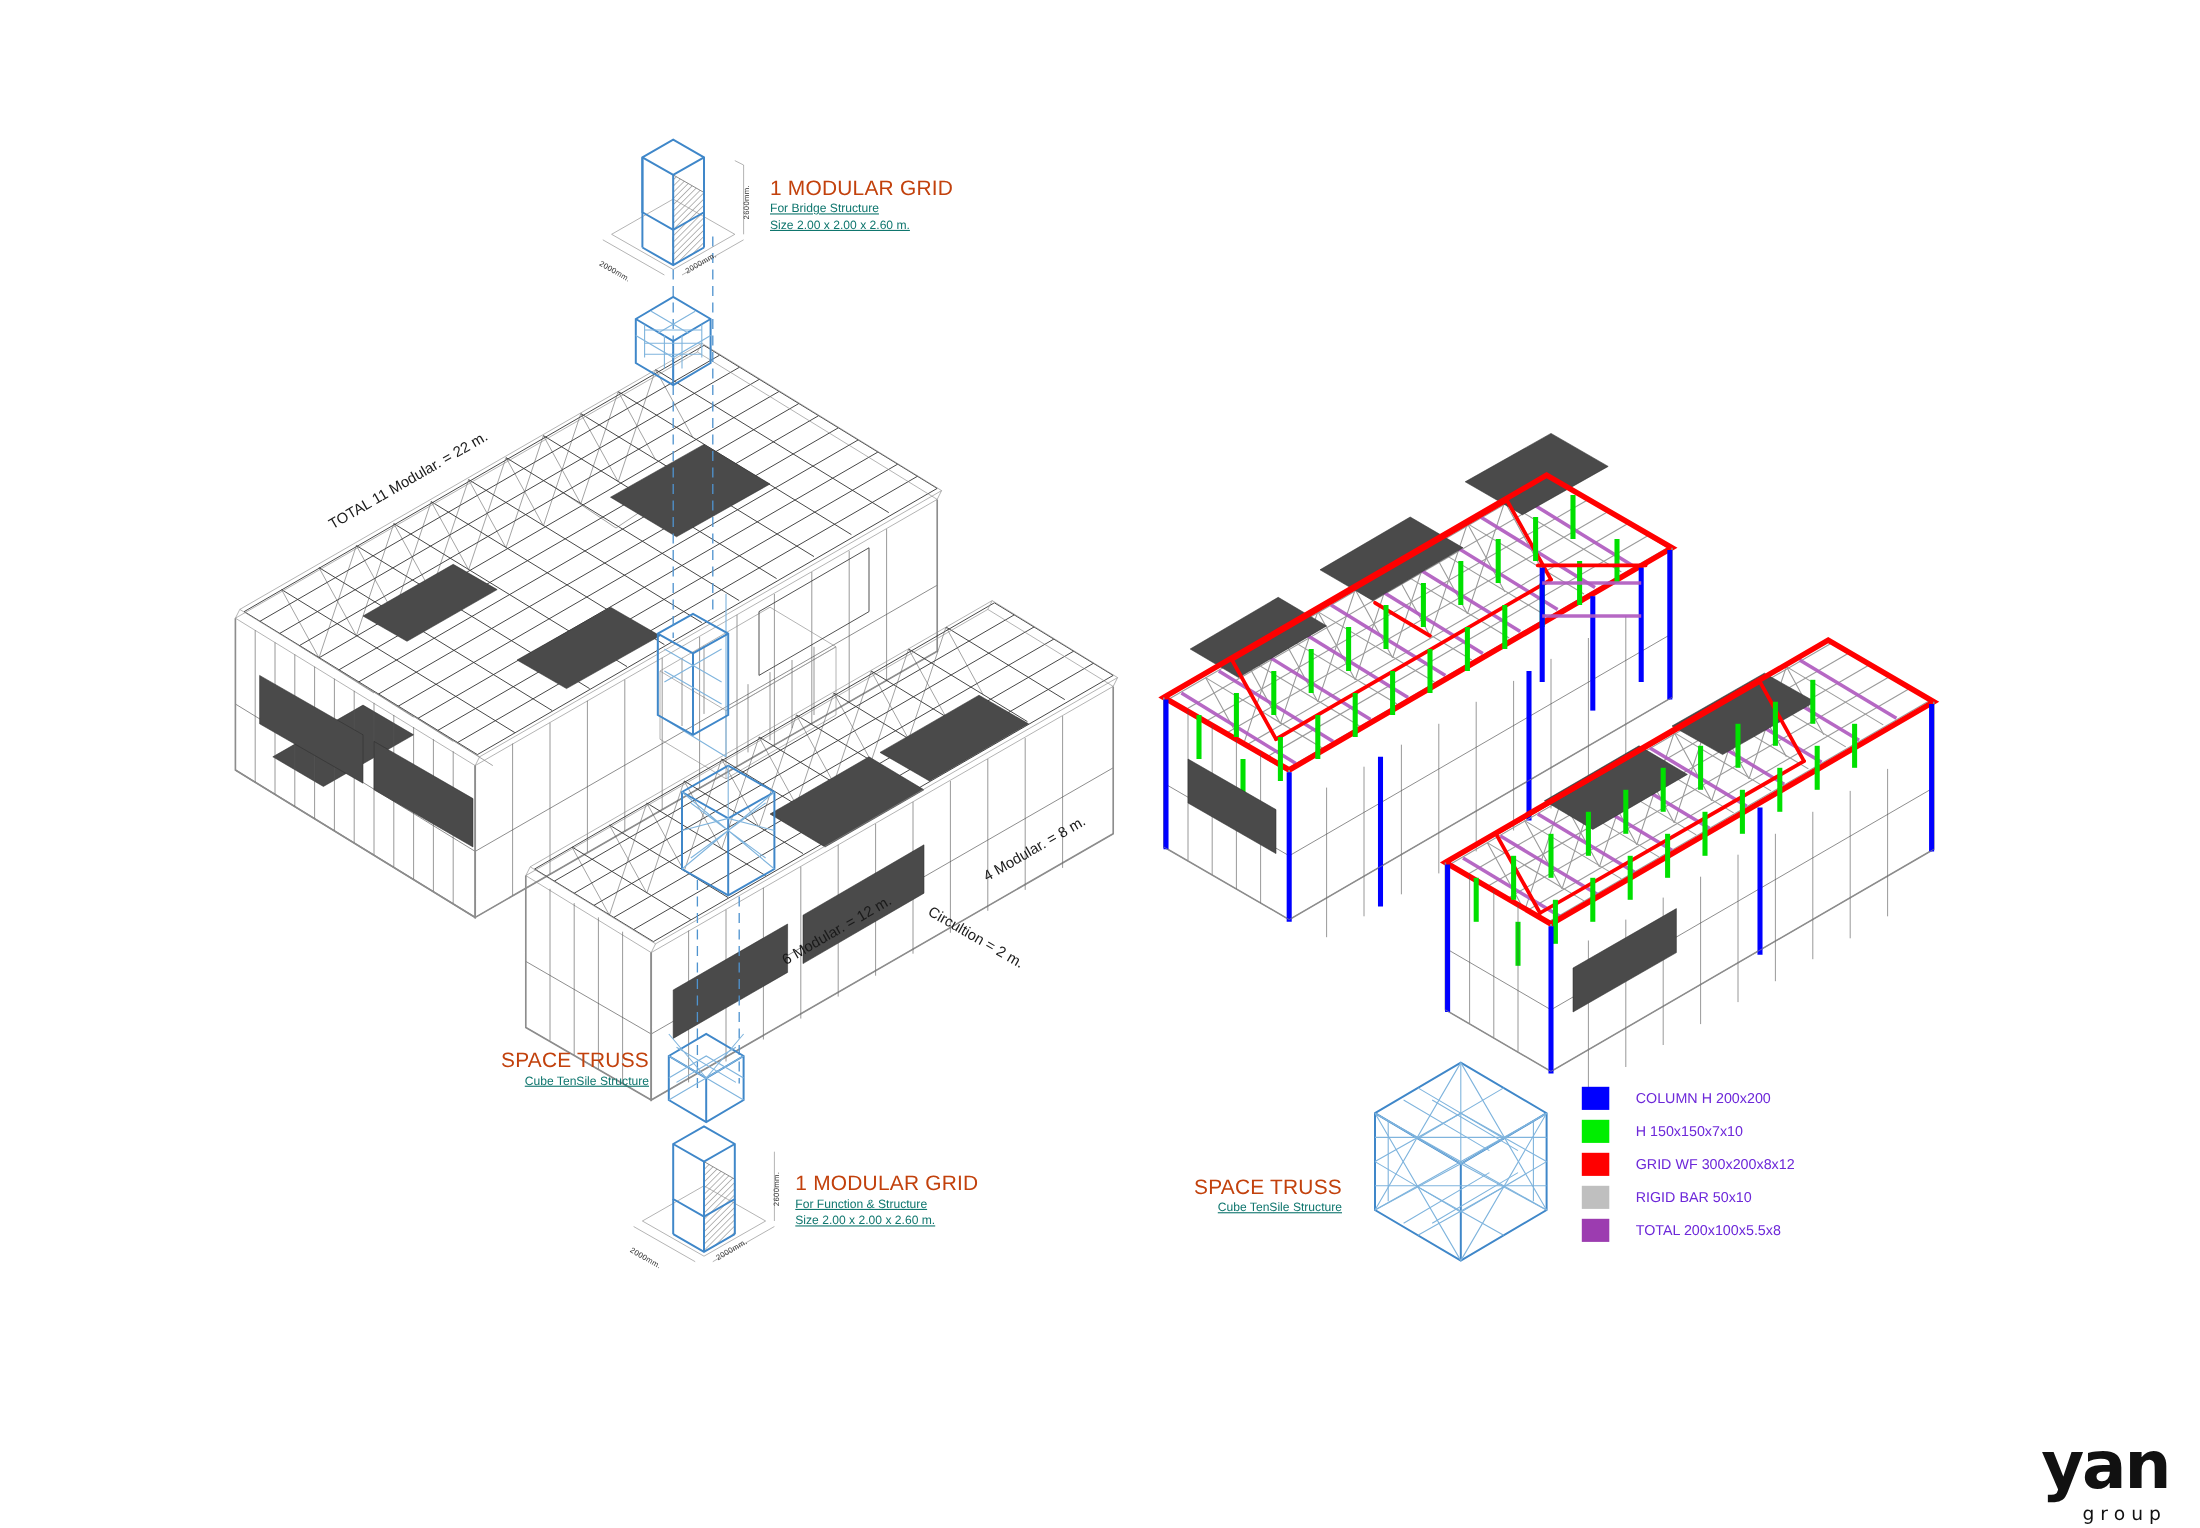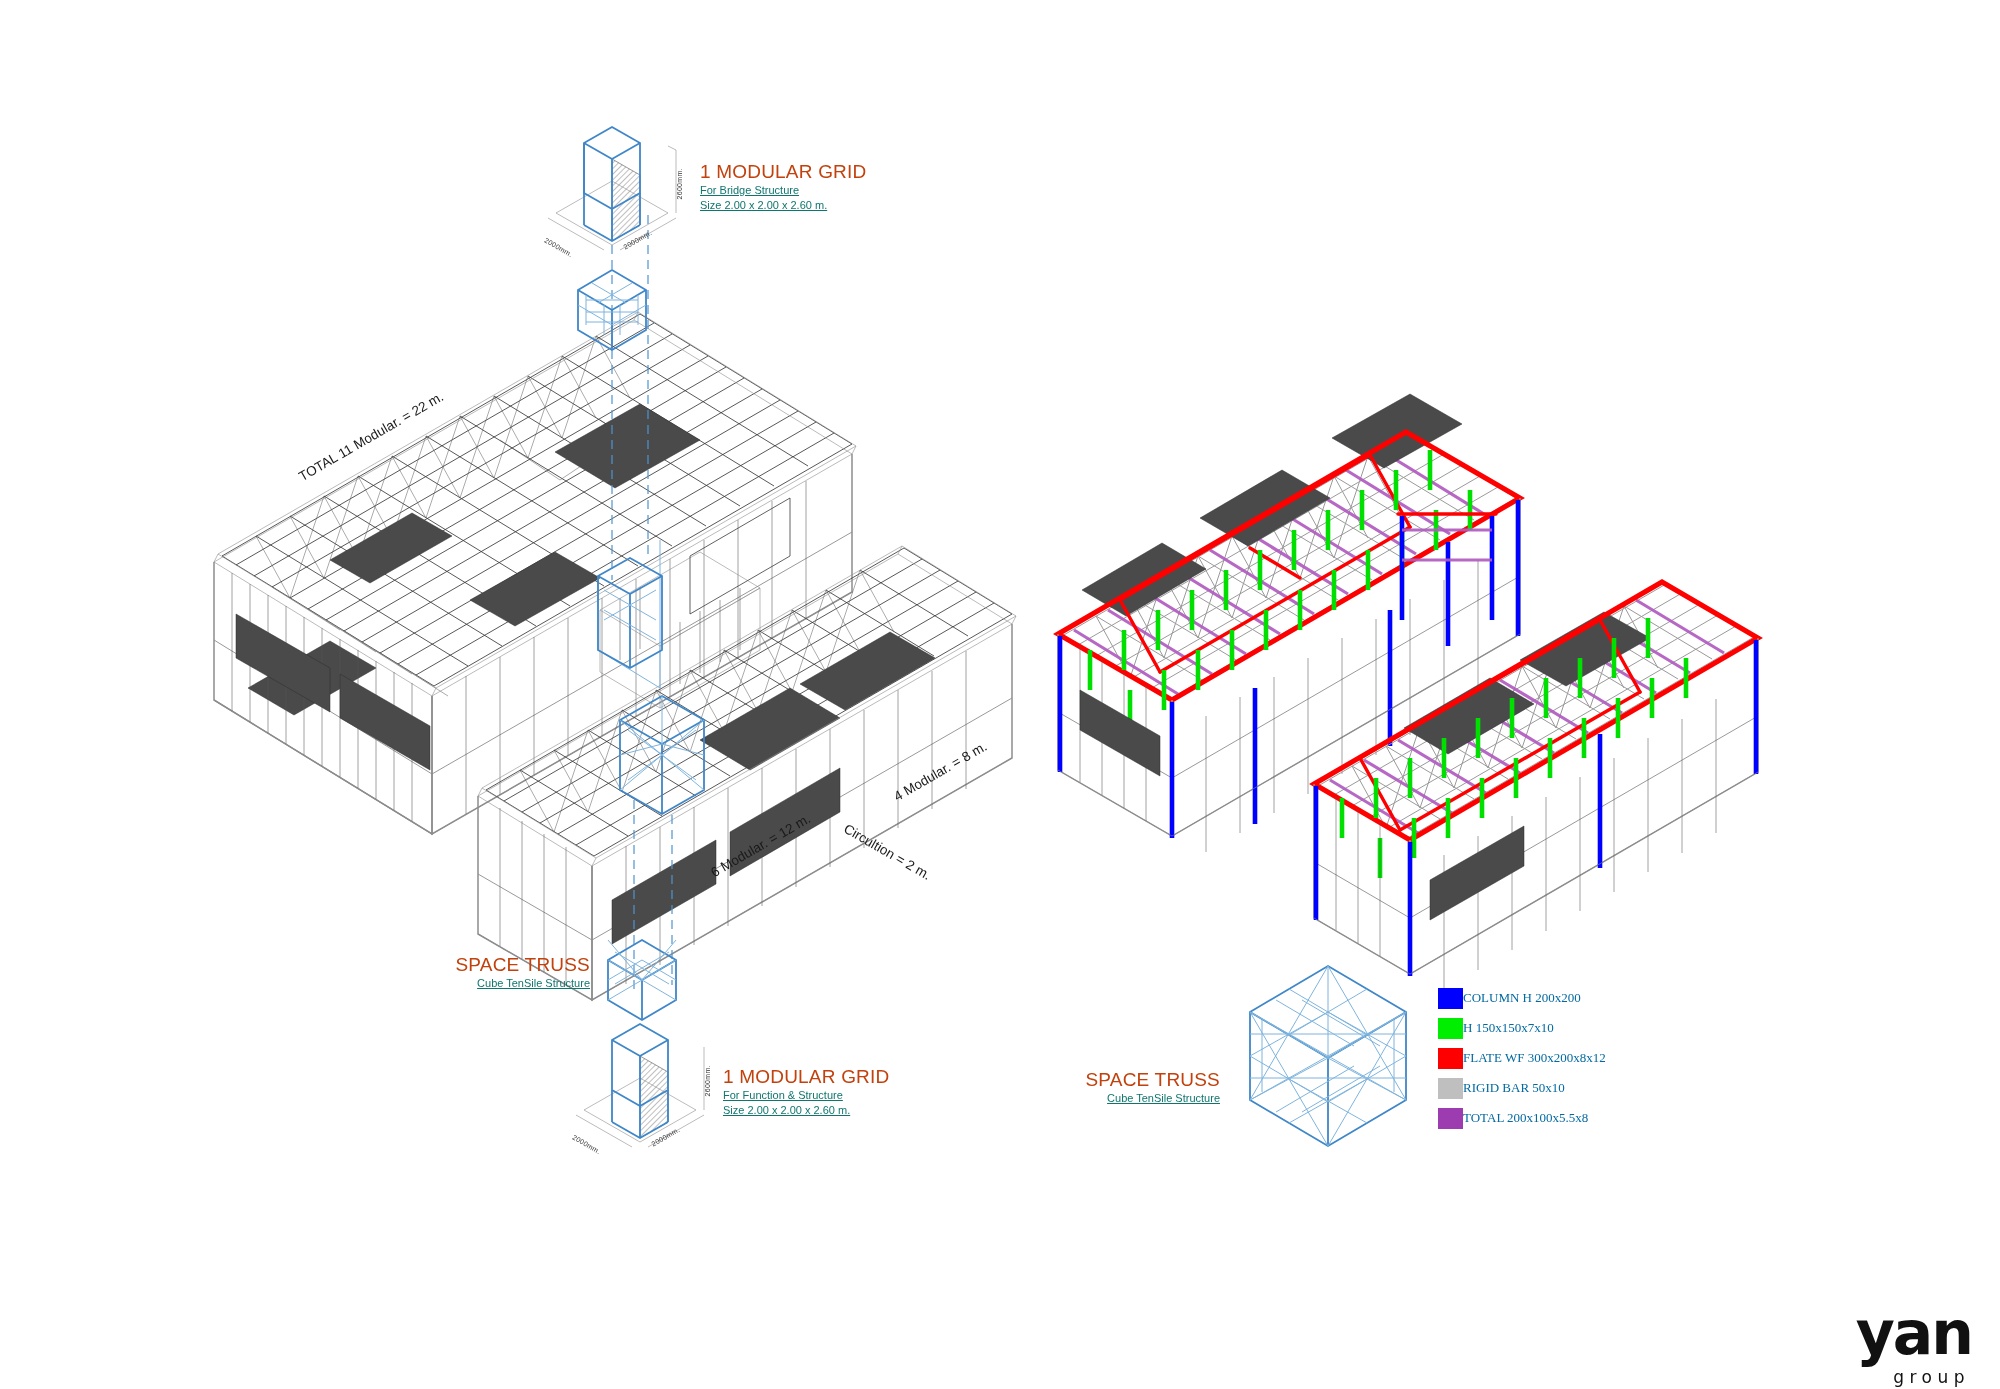--- a/index.html
+++ b/index.html
@@ -21,21 +21,21 @@
   
   .dim{position:absolute;white-space:nowrap;font-size:13.5px;color:#1a1a1a;
        transform-origin:0 50%;}
   .dimsmall{position:absolute;white-space:nowrap;font-size:7px;color:#333;
        transform-origin:0 50%;letter-spacing:.3px;}
 
   
   #legend{position:absolute;left:1438px;top:985px;}
   .leg-row{display:flex;align-items:center;height:26px;margin-bottom:4px;}
   .leg-sw{width:25px;height:21px;display:block;flex:0 0 auto;}
-  .leg-lb{font-size:13px;color:#0369a1;white-space:nowrap;font-family:Liberation Serif, serif;}
+  .leg-lb{font-size:13px;margin-left:24px;color:#6d28d9;white-space:nowrap;}
 
   
   #logo{position:absolute;left:1832px;top:1310px;width:140px;}
   #logo .yan{font-size:60px;font-weight:700;letter-spacing:-2px;line-height:.78;
     color:#111;text-align:right;font-family:"DejaVu Sans",sans-serif;}
   #logo .grp{font-size:17px;letter-spacing:5.5px;color:#111;text-align:right;
     margin-top:10px;padding-right:2px;font-family:"DejaVu Sans",sans-serif;}
 
   
   svg{position:absolute;left:0;top:0;overflow:visible;}
@@ -652,21 +652,21 @@
     <div class="leg-row">
       <span class="leg-sw" style="background: rgb(0, 0, 255);"></span>
       <span class="leg-lb">COLUMN H 200x200</span>
     </div>
     <div class="leg-row">
       <span class="leg-sw" style="background: rgb(0, 238, 0);"></span>
       <span class="leg-lb">H 150x150x7x10</span>
     </div>
     <div class="leg-row">
       <span class="leg-sw" style="background: rgb(255, 0, 0);"></span>
-      <span class="leg-lb">FLATE WF 300x200x8x12</span>
+      <span class="leg-lb">GRID WF 300x200x8x12</span>
     </div>
     <div class="leg-row">
       <span class="leg-sw" style="background: rgb(191, 191, 191);"></span>
       <span class="leg-lb">RIGID BAR 50x10</span>
     </div>
     <div class="leg-row">
       <span class="leg-sw" style="background: rgb(156, 60, 176);"></span>
       <span class="leg-lb">TOTAL 200x100x5.5x8</span>
     </div>
   </div>

